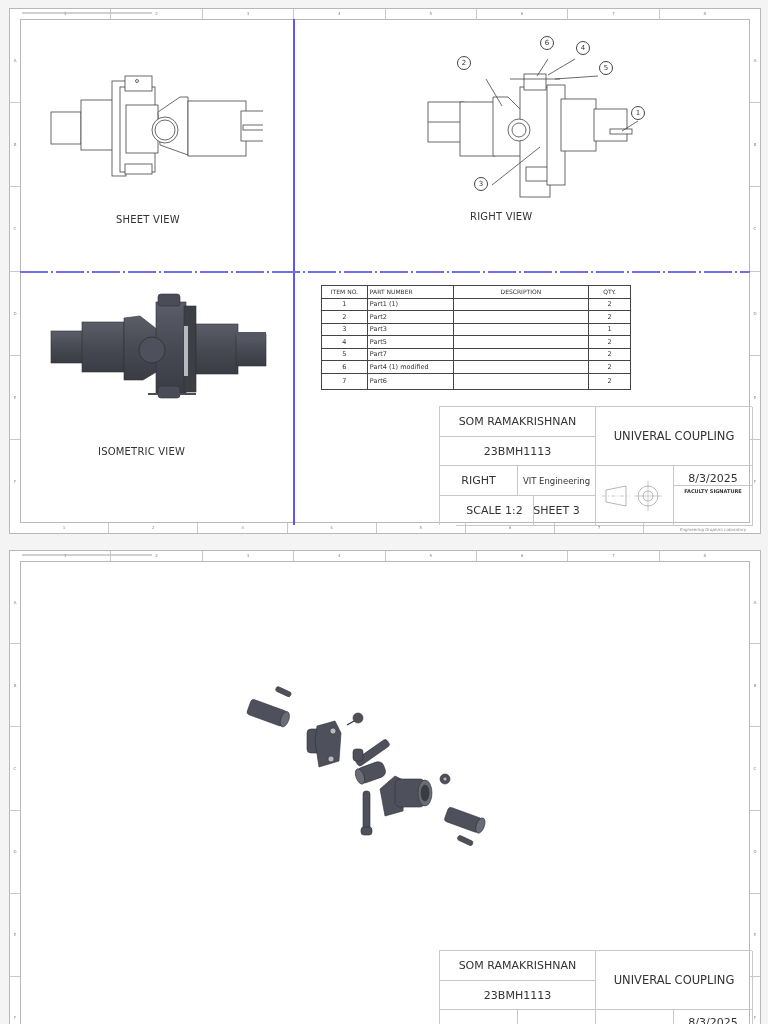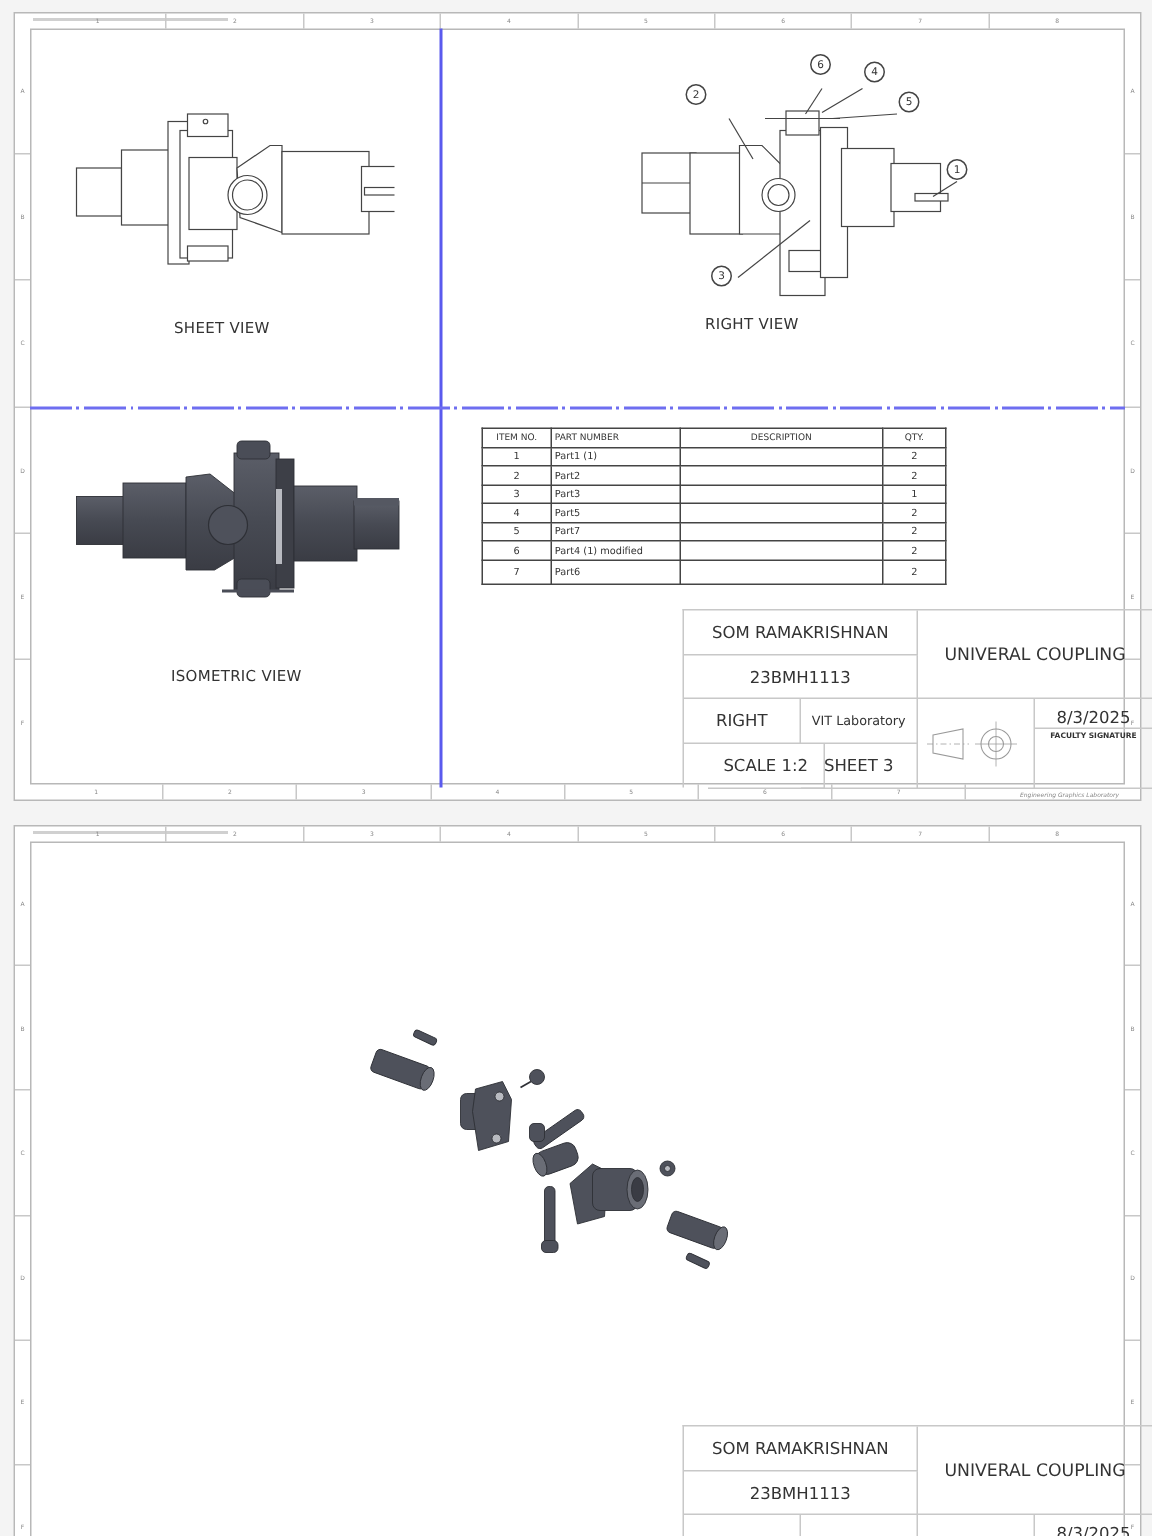--- a/index.html
+++ b/index.html
@@ -34,21 +34,21 @@
   .line-draw rect, .line-draw circle, .line-draw path, .line-draw line, .line-draw polygon { fill: #fff; stroke: #444; stroke-width: 0.8; }
 
   
   .bom { position: absolute; left: 311px; top: 276px; width: 310px; border-collapse: collapse; font-size: 6.5px; }
   .bom th, .bom td { border: 1px solid #444; height: 12.5px; padding: 0 2px; font-weight: normal; }
   .bom th { font-size: 6px; text-align: center; }
   .bom td.c { text-align: center; }
   .bom tr.tall td { height: 16px; }
 
   
-  .tb { position: absolute; border-top: 1px solid #c8c8c8; border-left: 1px solid #c8c8c8; margin-left: 16px; }
+  .tb { position: absolute; border-top: 1px solid #c8c8c8; border-left: 1px solid #c8c8c8; }
   .tb .cell { position: absolute; border-right: 1px solid #c8c8c8; border-bottom: 1px solid #c8c8c8;
               display: flex; align-items: center; justify-content: center; font-size: 11px; color: #333; }
   .tb .small { font-size: 8.5px; }
   .sig-label { position: absolute; font-size: 5px; font-weight: bold; color: #333; }
 </style>
 </head>
 <body>
 
 <div class="sheet sheet1">
   <div class="path-text"></div>
@@ -158,21 +158,21 @@
     <rect x="110" y="8" width="22" height="12" rx="3" fill="#4a4d57" stroke="#2e3036" stroke-width="0.6"></rect>
     <rect x="110" y="100" width="22" height="12" rx="3" fill="#4a4d57" stroke="#2e3036" stroke-width="0.6"></rect>
     <rect x="136" y="20" width="12" height="86" fill="#3d3f47" stroke="#2e3036" stroke-width="0.6"></rect>
     <rect x="136" y="40" width="4" height="50" fill="#b8bac0"></rect>
     <rect x="148" y="38" width="42" height="50" fill="url(#sh)" stroke="#2e3036" stroke-width="0.6"></rect>
     <rect x="188" y="48" width="30" height="32" fill="url(#sh)" stroke="#2e3036" stroke-width="0.6"></rect>
     <rect x="188" y="46" width="30" height="5" fill="#555862"></rect>
     <circle cx="104" cy="64" r="13" fill="#4e515b" stroke="#2e3036" stroke-width="0.8"></circle>
     <line x1="100" y1="108" x2="148" y2="108" stroke="#4a4d57" stroke-width="2"></line>
   </svg>
-  <div class="view-label" style="left:104px;top:437px">ISOMETRIC VIEW</div>
+  <div class="view-label" style="left:88px;top:437px">ISOMETRIC VIEW</div>
 
   <table class="bom">
     <thead>
       <tr>
         <th style="width:46px">ITEM NO.</th>
         <th style="width:86px;text-align:left">PART NUMBER</th>
         <th style="width:136px">DESCRIPTION</th>
         <th style="width:42px">QTY.</th>
       </tr>
     </thead>
@@ -220,21 +220,21 @@
         <td class="c">2</td>
       </tr>
     </tbody>
   </table>
 
   <div class="tb" style="left:429px;top:397px;width:313px;height:119px">
     <div class="cell" style="left:0;top:0;width:156px;height:30px">SOM RAMAKRISHNAN</div>
     <div class="cell" style="left:0;top:30px;width:156px;height:29px">23BMH1113</div>
     <div class="cell" style="left:156px;top:0;width:157px;height:59px;font-size:11.5px">UNIVERAL COUPLING</div>
     <div class="cell" style="left:0;top:59px;width:78px;height:30px">RIGHT</div>
-    <div class="cell small" style="left:78px;top:59px;width:78px;height:30px">VIT Laboratory</div>
+    <div class="cell small" style="left:78px;top:59px;width:78px;height:30px">VIT Engineering</div>
     <div class="cell" style="left:156px;top:59px;width:78px;height:60px">
       <svg width="70" height="40" viewBox="0 0 70 40">
         <polygon points="6,14 26,10 26,30 6,26" fill="none" stroke="#999" stroke-width="0.7"></polygon>
         <line x1="2" y1="20" x2="30" y2="20" stroke="#999" stroke-width="0.5" stroke-dasharray="4 2 1 2"></line>
         <circle cx="48" cy="20" r="10" fill="none" stroke="#999" stroke-width="0.7"></circle>
         <circle cx="48" cy="20" r="5" fill="none" stroke="#999" stroke-width="0.7"></circle>
         <line x1="34" y1="20" x2="62" y2="20" stroke="#999" stroke-width="0.5"></line>
         <line x1="48" y1="5" x2="48" y2="35" stroke="#999" stroke-width="0.5"></line>
       </svg>
     </div>

